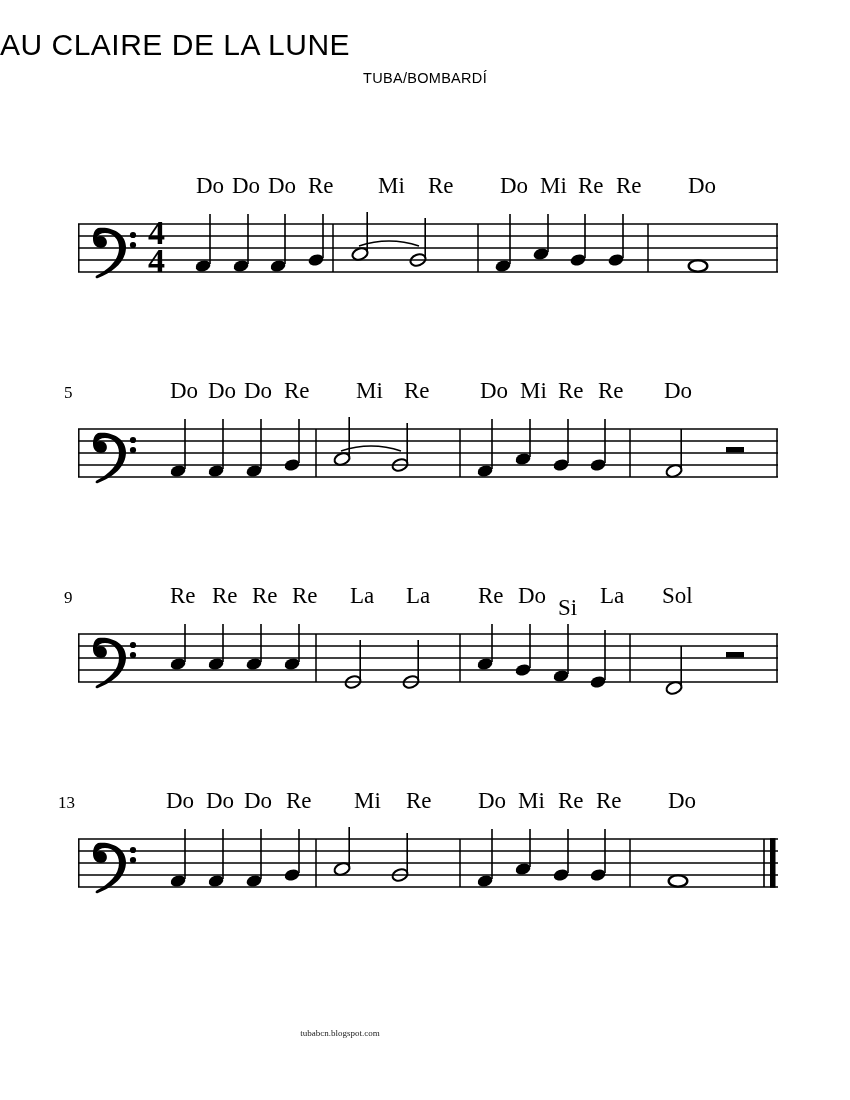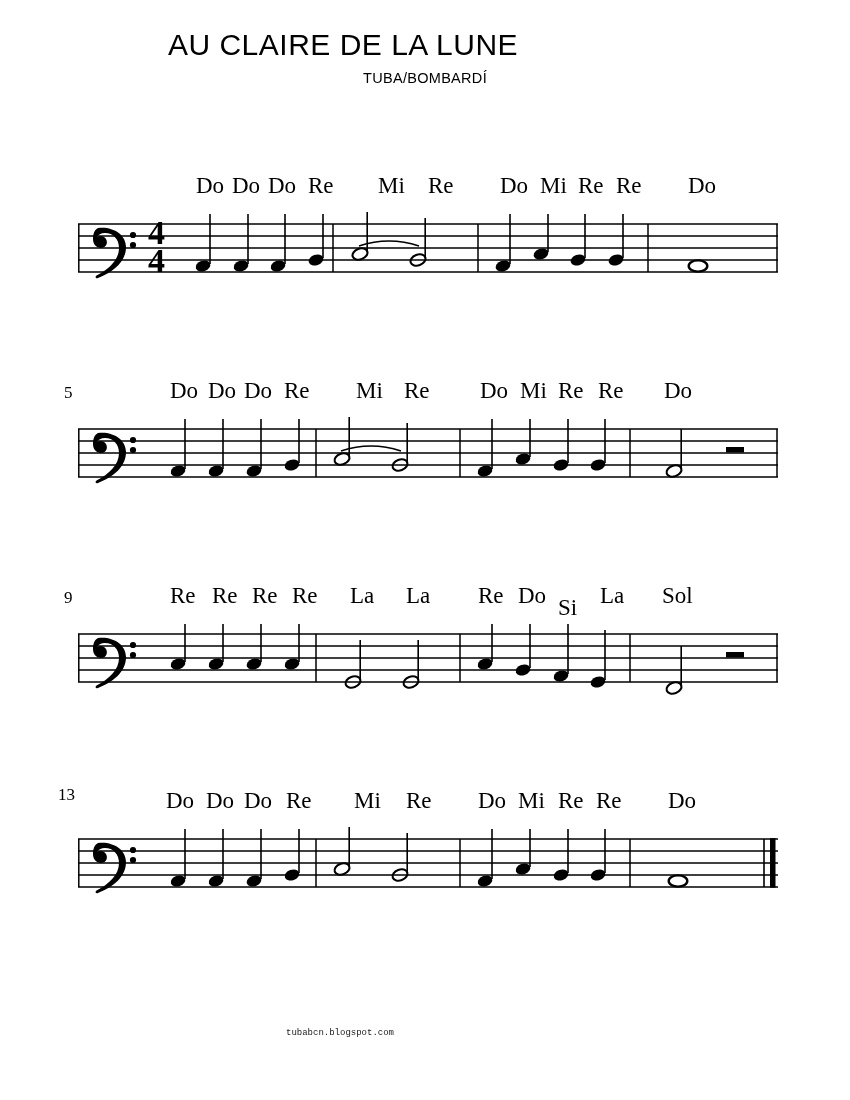--- a/index.html
+++ b/index.html
@@ -17,21 +17,20 @@
   }
   .sheet {
     position: absolute;
     inset: 0;
   }
   .title {
     position: absolute;
     top: 28px;
     left: 0;
     width: 686px;
-    text-align: center;
     font-family: "Liberation Sans", sans-serif;
     font-size: 30px;
     letter-spacing: 0.5px;
     font-weight: 400;
   }
   .subtitle {
     position: absolute;
     top: 70px;
     left: 0;
     width: 850px;
@@ -39,21 +38,21 @@
     font-family: "Liberation Sans", sans-serif;
     font-size: 14.5px;
     letter-spacing: 0.3px;
   }
   .credit {
     position: absolute;
     top: 1028px;
     left: 0;
     width: 680px;
     text-align: center;
-    font-family: Liberation Mono, monospace;
+    font-family: Liberation Serif, serif;
     font-size: 9px;
     color: #222;
   }
   .system {
     position: absolute;
     left: 0;
     width: 850px;
     height: 170px;
   }
   .sys-lyrics {
@@ -377,21 +376,21 @@
               <ellipse cx="0" cy="0" rx="7.7" ry="5.4" transform="rotate(-20)" fill="none" stroke="#000" stroke-width="2.1"></ellipse>
               <line x1="7.2" y1="-2" x2="7.2" y2="-42" stroke="#000" stroke-width="1.6"></line>
             </g>
           <rect class="nm" x="648" y="38" width="18" height="5.5"></rect>
         </g>
       </svg>
     </div>
   </div>
 
   <div class="system" style="top:785px;">
-    <div class="measure-number" style="left:58px; top:0;">13</div>
+    <div class="measure-number" style="left:58px; top:8px;">13</div>
     <div class="sys-lyrics">
       <div class="lyric" style="left:166px; top:4px;">Do</div>
       <div class="lyric" style="left:206px; top:4px;">Do</div>
       <div class="lyric" style="left:244px; top:4px;">Do</div>
       <div class="lyric" style="left:286px; top:4px;">Re</div>
       <div class="lyric" style="left:354px; top:4px;">Mi</div>
       <div class="lyric" style="left:406px; top:4px;">Re</div>
       <div class="lyric" style="left:478px; top:4px;">Do</div>
       <div class="lyric" style="left:518px; top:4px;">Mi</div>
       <div class="lyric" style="left:558px; top:4px;">Re</div>

